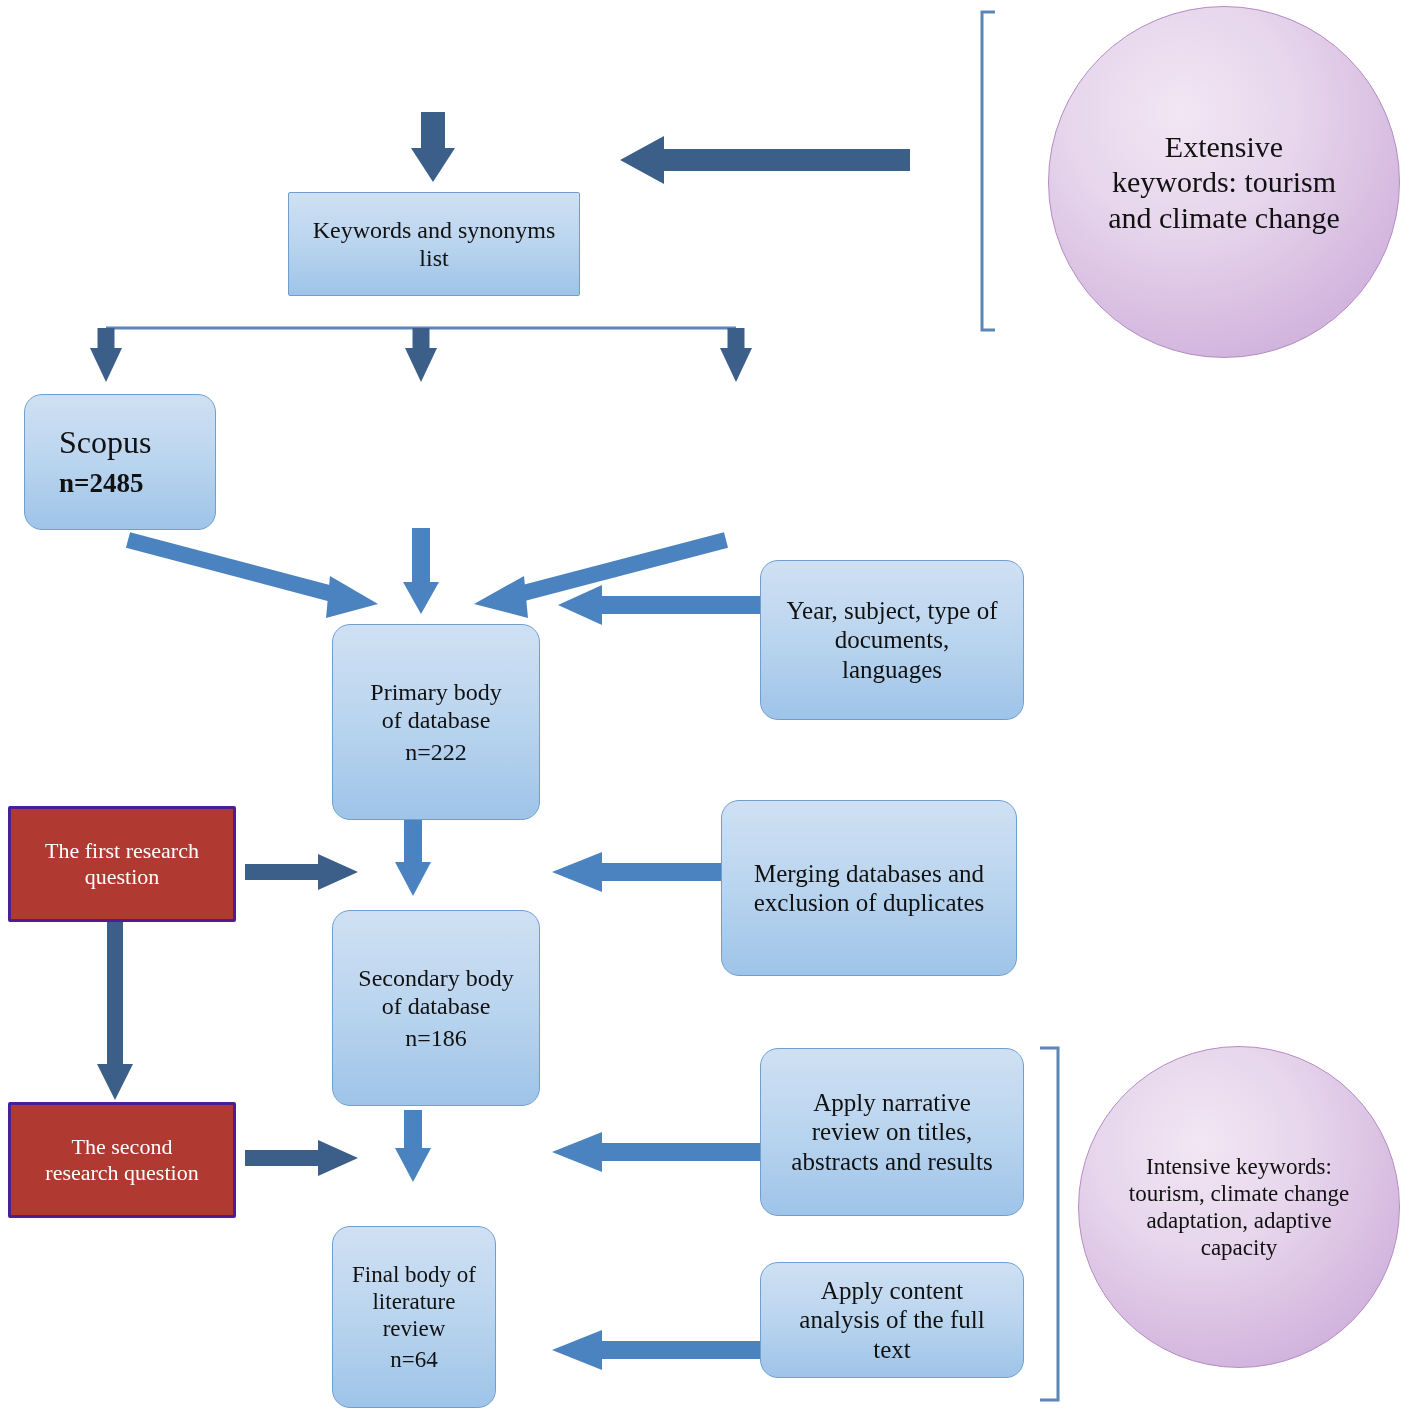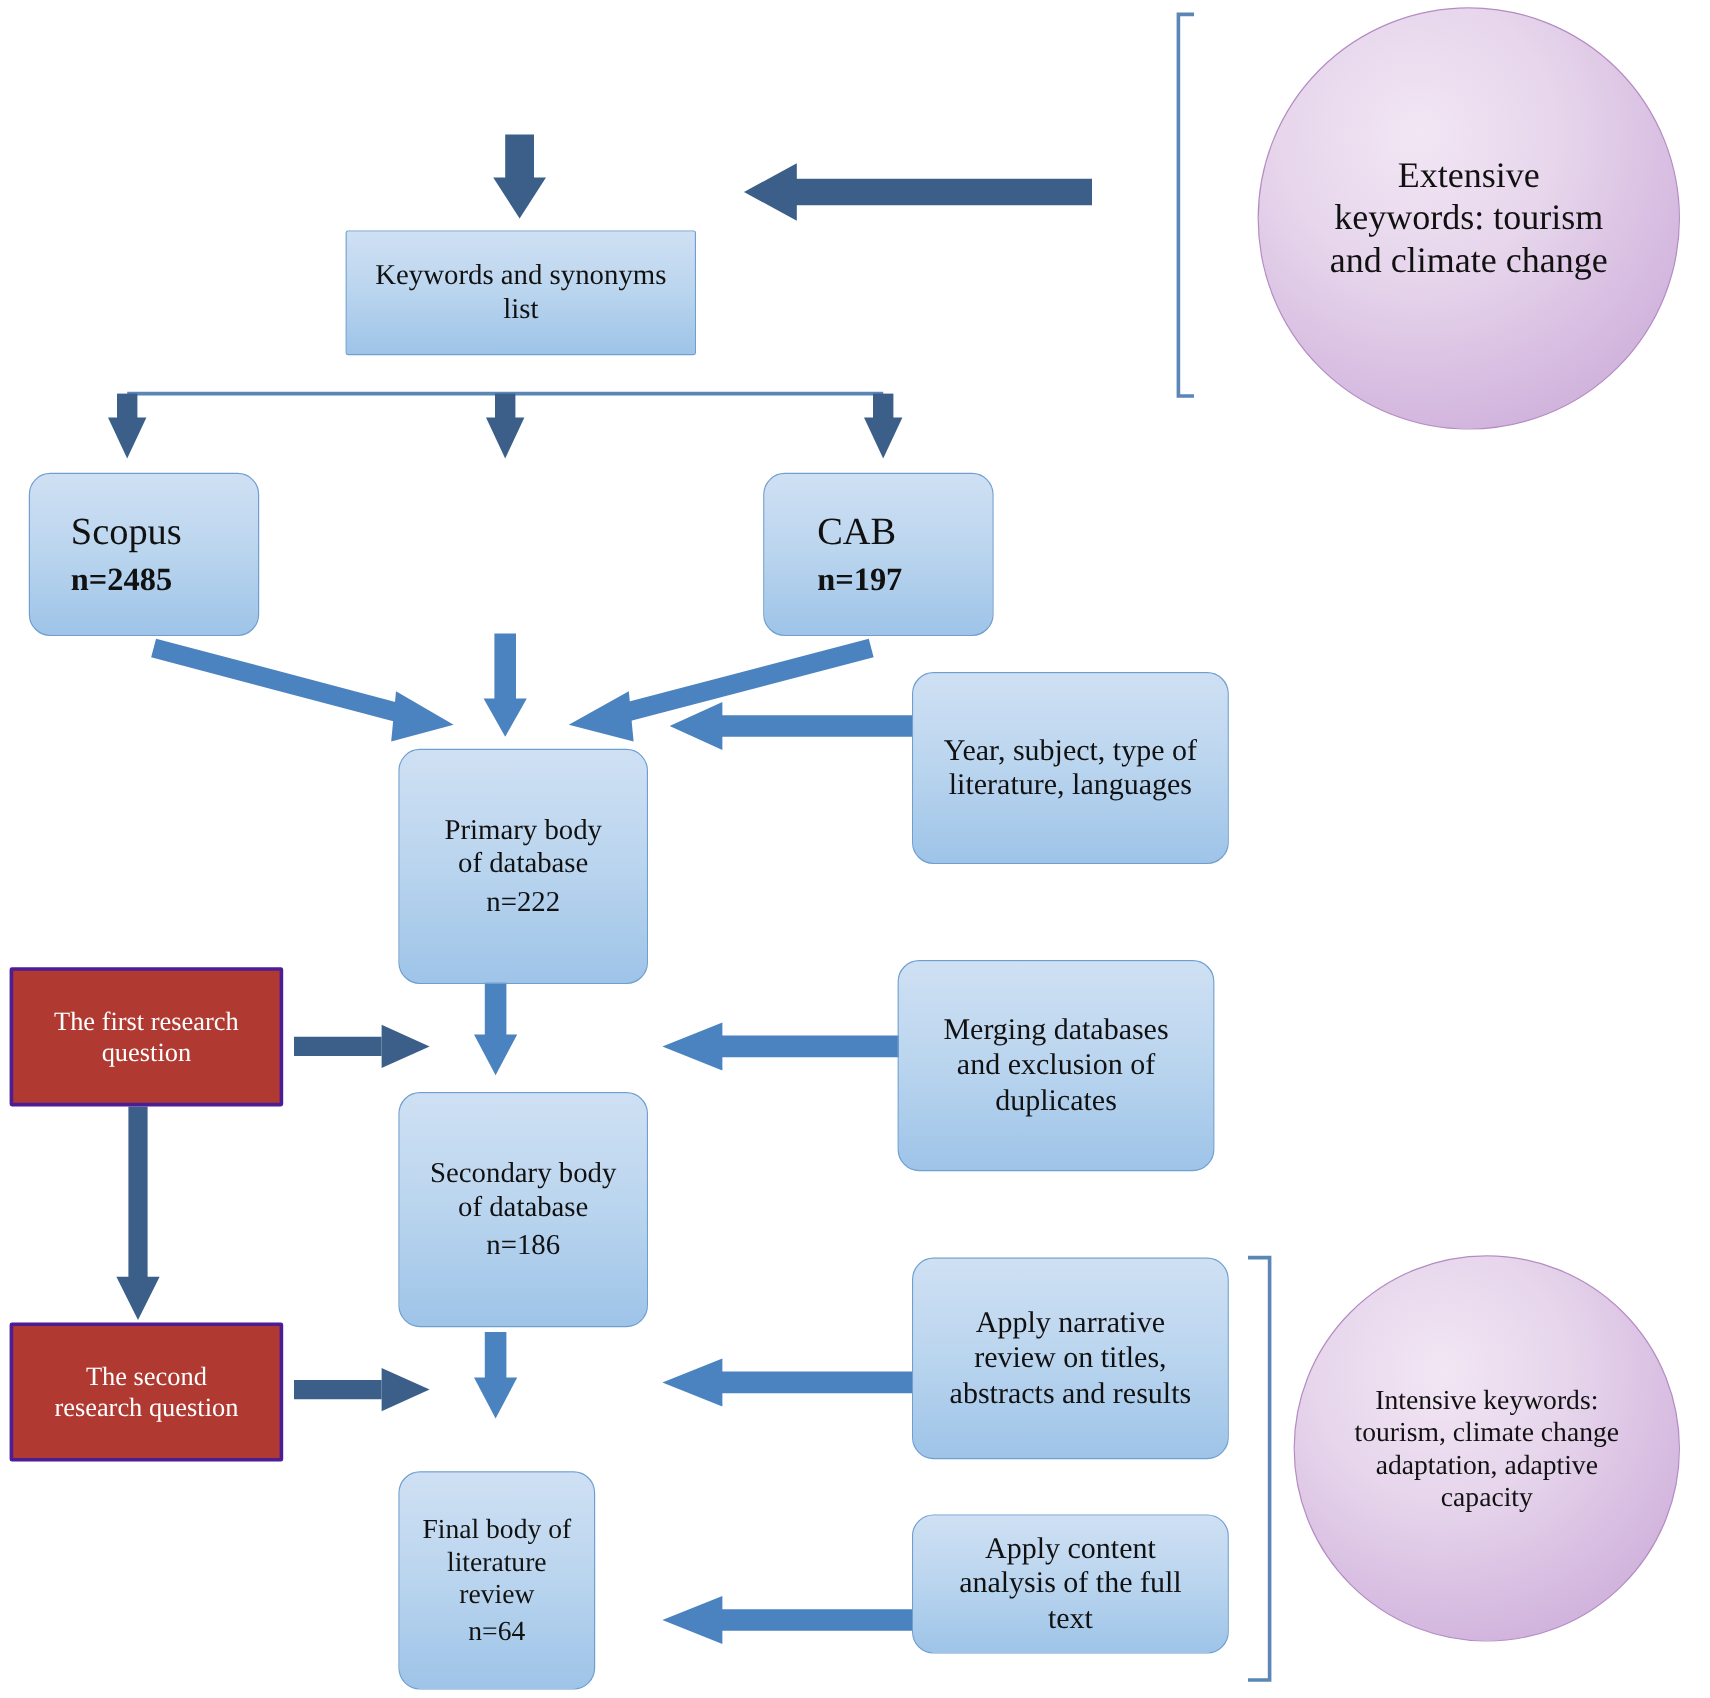--- a/index.html
+++ b/index.html
@@ -167,45 +167,41 @@
   <div class="node box-blue sharp t-serif" style="left:288px; top:192px; width:292px; height:104px; font-size:24px; padding:4px 14px;">
     <span>Keywords and synonyms list</span>
   </div>
 
   <div class="node box-blue rounded" style="left:24px; top:394px; width:192px; height:136px; flex-direction:column; align-items:flex-start; justify-content:center; padding-left:34px;">
     <span class="t-serif" style="font-size:32px;">Scopus</span>
     <span class="t-serif bold" style="font-size:27px; margin-top:6px;">n=2485</span>
   </div>
 
 
-  <div class="node box-blue rounded" style="left:636px; top:394px; width:192px; height:136px; flex-direction:column; align-items:flex-start; justify-content:center; padding-left:44px;">
-    <span class="t-serif" style="font-size:32px;">CAB</span>
-    <span class="t-serif bold" style="font-size:27px; margin-top:6px;">n=197</span>
-  </div>
 
   <div class="node box-blue rounded" style="left:332px; top:624px; width:208px; height:196px; flex-direction:column; font-size:24px; padding:0 26px;">
     <span>Primary body of database</span>
     <span style="margin-top:4px;">n=222</span>
   </div>
 
   <div class="node box-blue rounded" style="left:332px; top:910px; width:208px; height:196px; flex-direction:column; font-size:24px; padding:0 22px;">
     <span>Secondary body of database</span>
     <span style="margin-top:4px;">n=186</span>
   </div>
 
   <div class="node box-blue rounded" style="left:332px; top:1226px; width:164px; height:182px; flex-direction:column; font-size:23px; padding:0 18px;">
     <span>Final body of literature review</span>
     <span style="margin-top:4px;">n=64</span>
   </div>
 
   <div class="node box-blue rounded" style="left:760px; top:560px; width:264px; height:160px; font-size:25px; padding:0 22px;">
-    <span>Year, subject, type of literature, languages</span>
-  </div>
-
-  <div class="node box-blue rounded" style="left:748px; top:800px; width:264px; height:176px; font-size:25px; padding:6px 22px;">
+    <span>Year, subject, type of documents, languages</span>
+  </div>
+
+  <div class="node box-blue rounded" style="left:721px; top:800px; width:296px; height:176px; font-size:25px; padding:6px 22px;">
     <span>Merging databases and exclusion of duplicates</span>
   </div>
 
   <div class="node box-blue rounded" style="left:760px; top:1048px; width:264px; height:168px; font-size:25px; padding:0 18px;">
     <span>Apply narrative review on titles, abstracts and results</span>
   </div>
 
   <div class="node box-blue rounded" style="left:760px; top:1262px; width:264px; height:116px; font-size:25px; padding:0 18px;">
     <span>Apply content analysis of the full text</span>
   </div>

